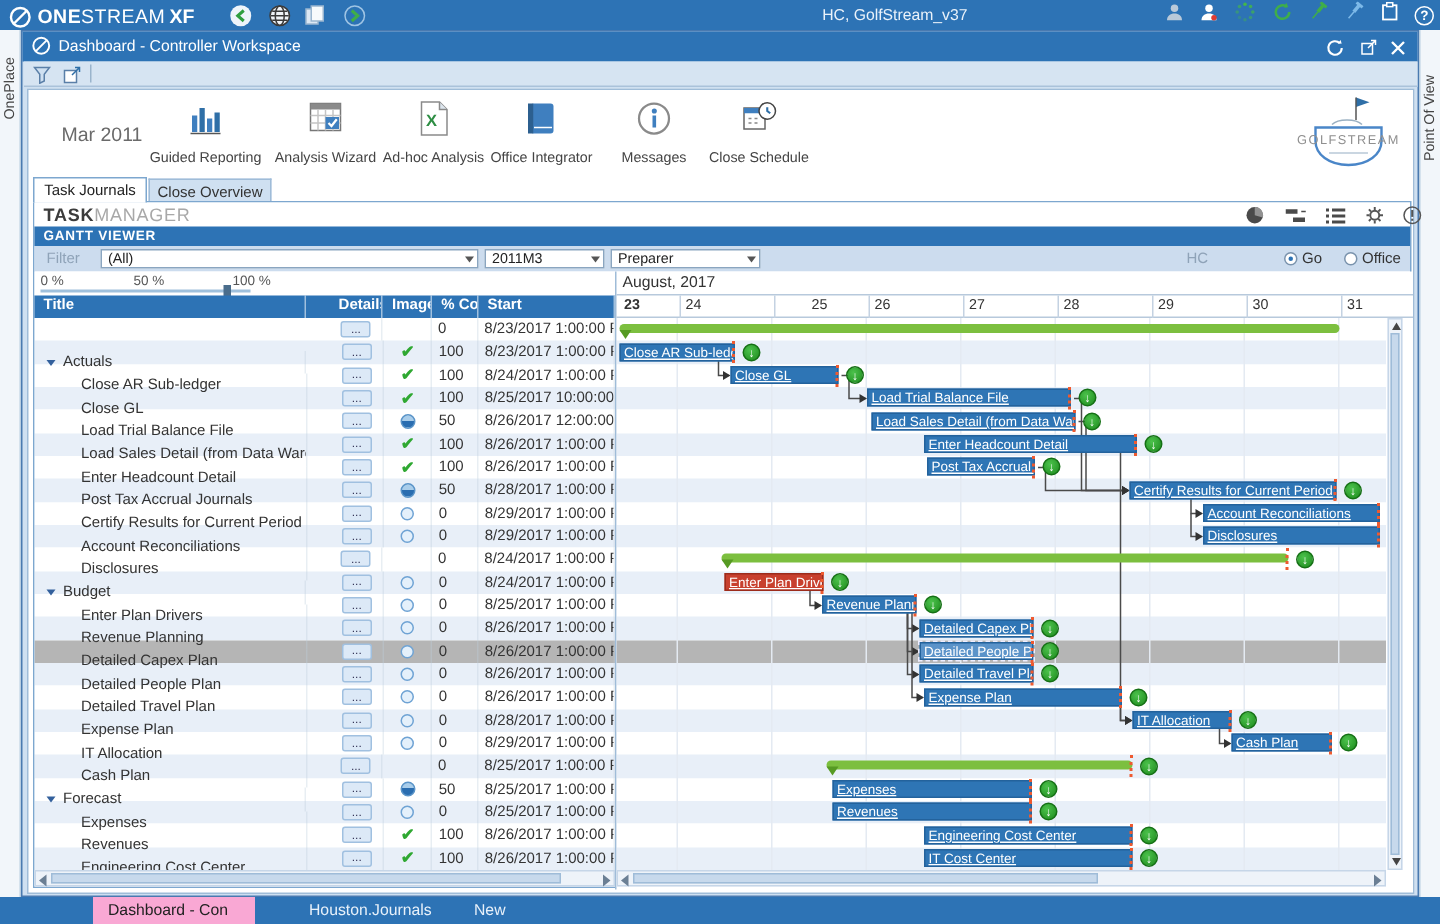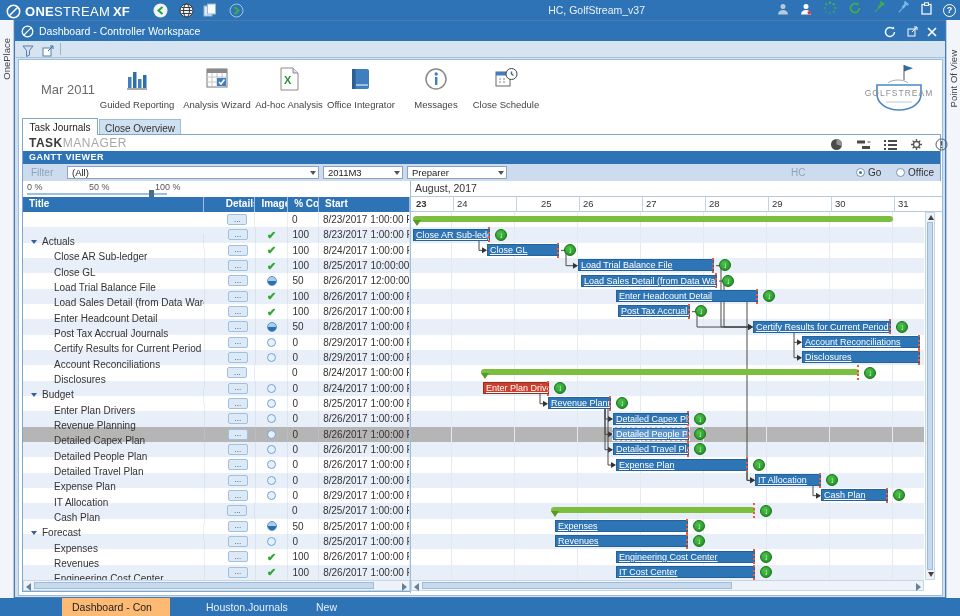--- a/index.html
+++ b/index.html
@@ -104,21 +104,21 @@
   .sarrow { position:absolute; width:0; height:0; }
   .sa-l { top:2px; left:2px; border-top:4px solid transparent; border-bottom:4px solid transparent; border-right:5px solid #6b7f94; }
   .sa-r { top:2px; right:2px; border-top:4px solid transparent; border-bottom:4px solid transparent; border-left:5px solid #6b7f94; }
   #gvscroll { position:absolute; left:514px; top:31px; width:10px; height:368px; background:#eef3f9; border:1px solid #c6d6e8; }
   #gvscroll .vthumb { position:absolute; left:1px; top:9px; width:6px; height:348px; background:#c7d9ec; border:1px solid #9fbcd8; }
   .sa-u { left:2px; top:2px; border-left:3.5px solid transparent; border-right:3.5px solid transparent; border-bottom:5px solid #444; }
   .sa-d { left:2px; bottom:2px; border-left:3.5px solid transparent; border-right:3.5px solid transparent; border-top:5px solid #444; }
   
   #taskbar { position:absolute; left:0; top:598px; width:960px; height:18px; background:#2d73b5; }
   .bt { position:absolute; top:0; height:18px; font-size:10.5px; padding:3px 10px 0 10px; color:#e8f1fa; cursor:pointer; }
-  .bt.active { background:#fdba74; color:#222; }
+  .bt.active { background:#f9a8d4; color:#222; }
 </style>
 </head>
 <body>
 
 <div id="topbar">
   <div id="logo">
     <svg width="15" height="15">
         <circle cx="7.5" cy="7.5" r="6.2" fill="none" stroke="#fff" stroke-width="1.6"></circle>
         <path d="M3 12l9-9" stroke="#fff" stroke-width="1.6"></path>
       </svg>

